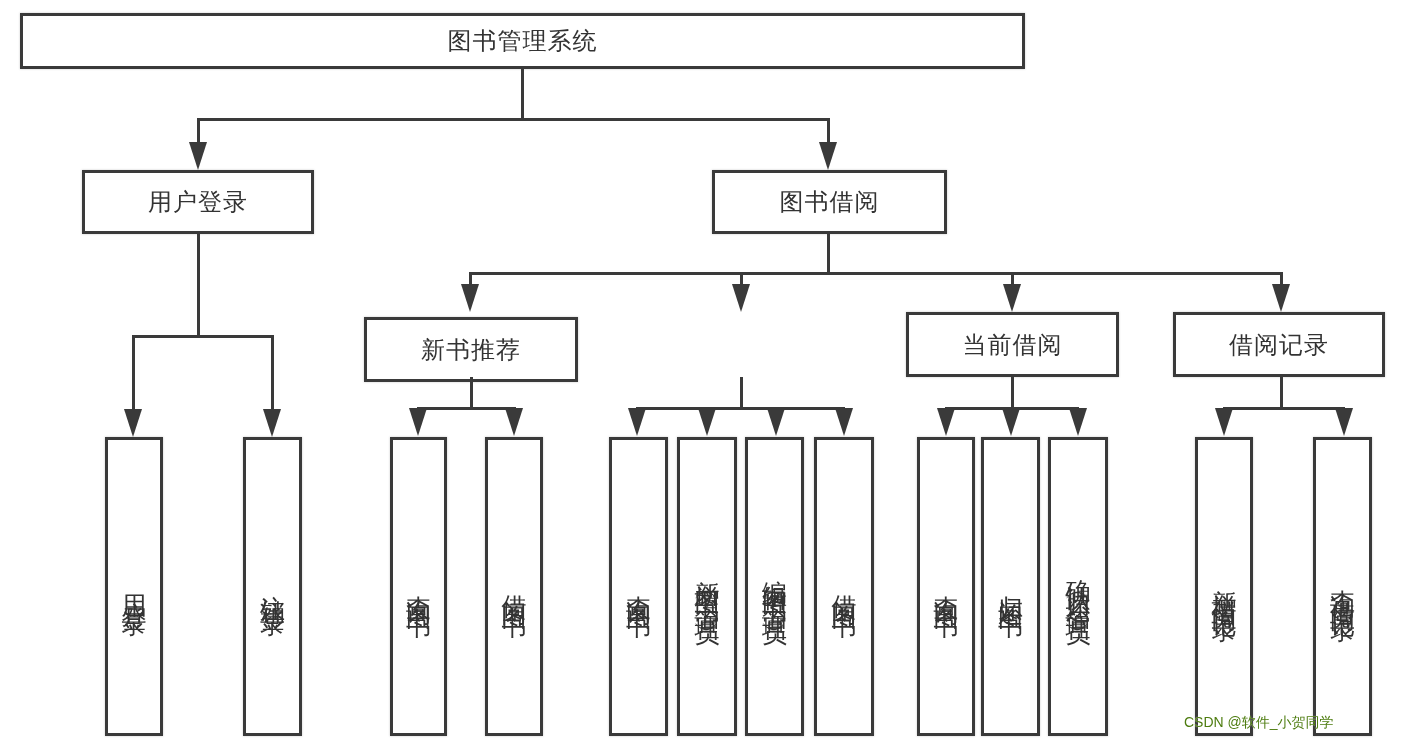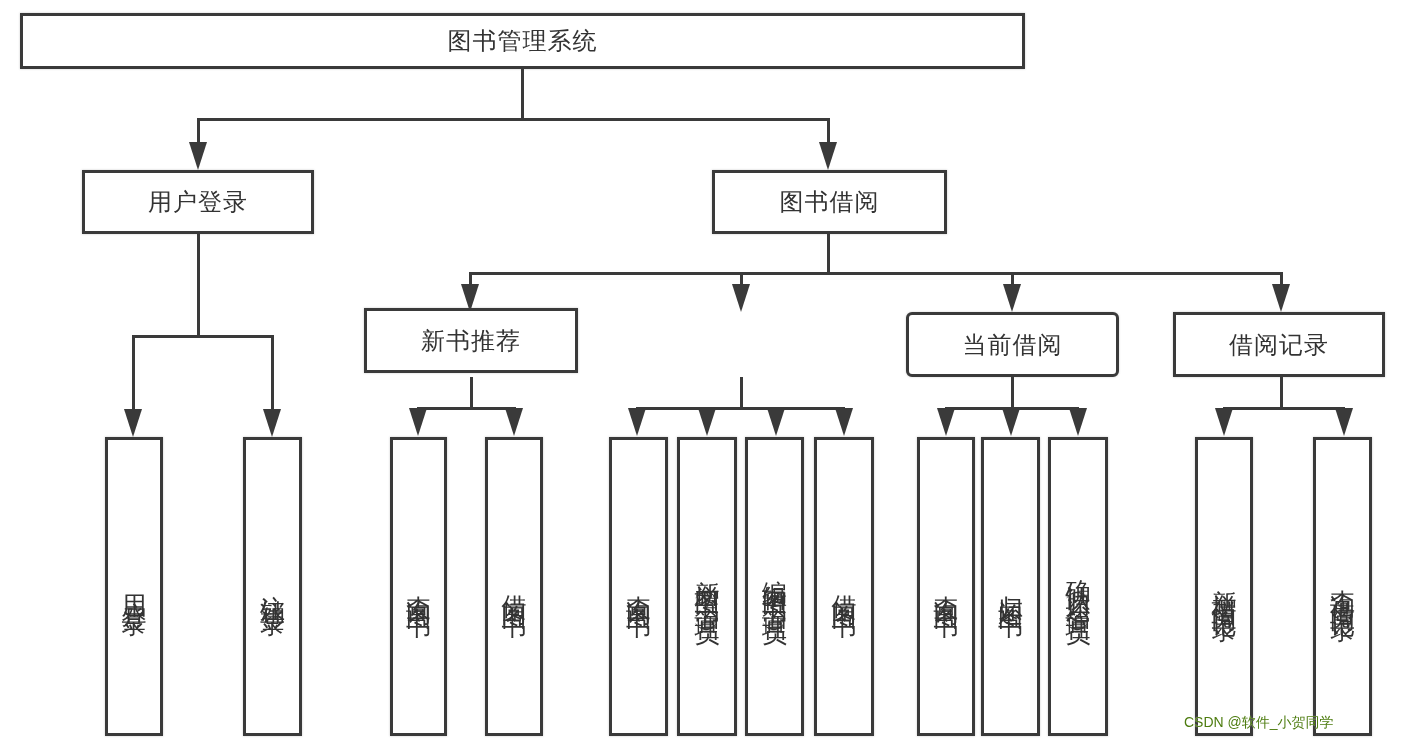--- a/index.html
+++ b/index.html
@@ -88,24 +88,24 @@
   <div class="hline" style="left:469px;top:272px;width:814px;"></div>
   <div class="vline" style="left:469px;top:272px;height:16px;"></div>
   <div class="arrow" style="left:461px;top:284px;"></div>
   <div class="vline" style="left:740px;top:272px;height:16px;"></div>
   <div class="arrow" style="left:732px;top:284px;"></div>
   <div class="vline" style="left:1011px;top:272px;height:16px;"></div>
   <div class="arrow" style="left:1003px;top:284px;"></div>
   <div class="vline" style="left:1280px;top:272px;height:16px;"></div>
   <div class="arrow" style="left:1272px;top:284px;"></div>
 
-  <div class="node hnode" style="left:364px;top:308px;width:214px;height:65px;">
+  <div class="node hnode" style="left:364px;top:317px;width:214px;height:65px;">
     <span>新书推荐</span>
   </div>
-  <div class="node hnode" style="left:906px;top:312px;width:213px;height:65px;border-radius:6px;">
+  <div class="node hnode" style="left:906px;top:312px;width:213px;height:65px;">
     <span>当前借阅</span>
   </div>
   <div class="node hnode" style="left:1173px;top:312px;width:212px;height:65px;">
     <span>借阅记录</span>
   </div>
 
   <div class="vline" style="left:470px;top:377px;height:31px;"></div>
   <div class="hline" style="left:417px;top:407px;width:99px;"></div>
   <div class="arrow" style="left:409px;top:408px;"></div>
   <div class="arrow" style="left:505px;top:408px;"></div>

